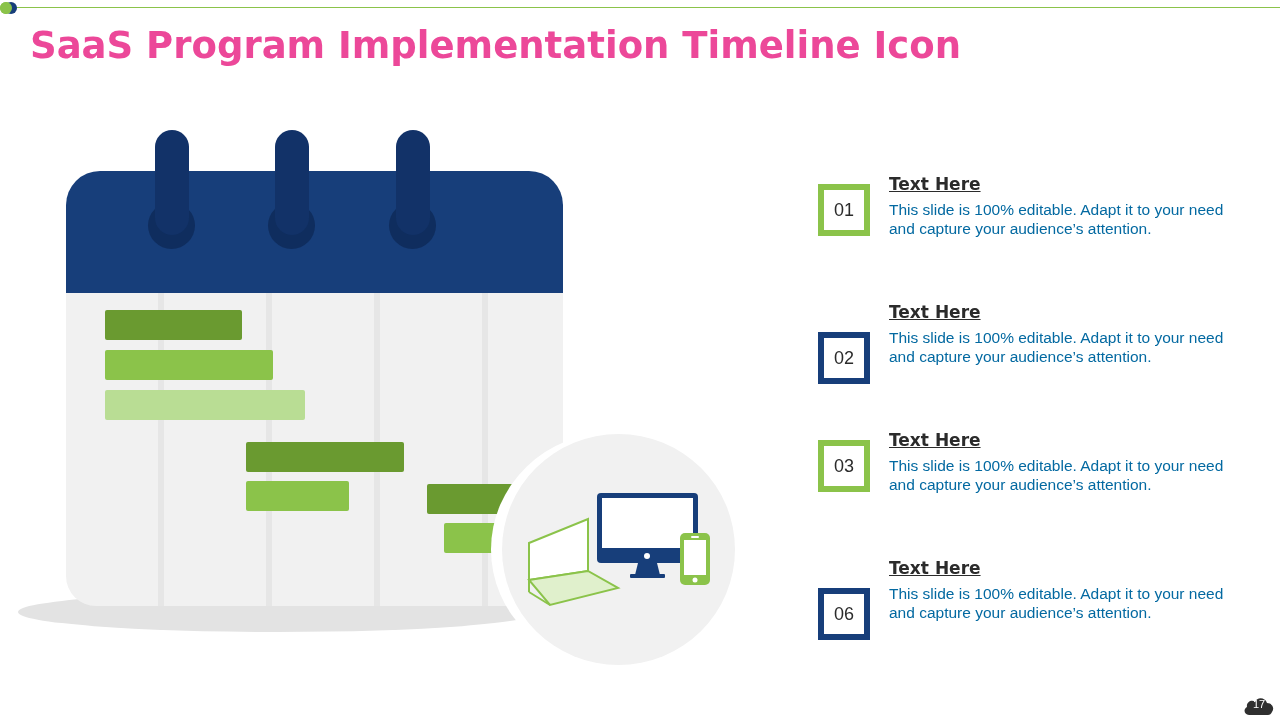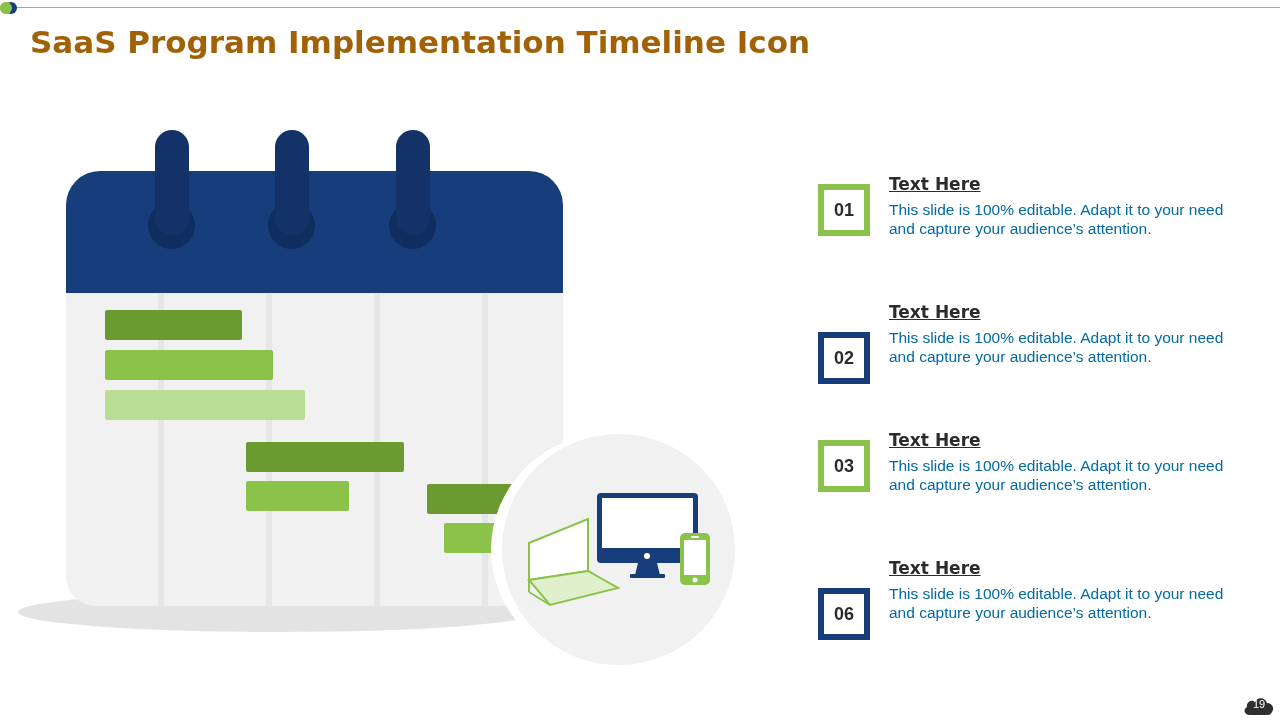--- a/index.html
+++ b/index.html
@@ -1,37 +1,37 @@
 <!DOCTYPE html>
 <html><head>
 <meta charset="utf-8">
 <style>
   html, body { margin:0; padding:0; }
   body { width:1280px; height:720px; position:relative; background:#ffffff; overflow:hidden; font-family:"Liberation Sans", sans-serif; }
   .topline { position:absolute; left:10px; top:7px; width:1270px; height:1px; background:#8bc34a; }
   .dot-blue { position:absolute; left:4px; top:2px; width:12px; height:12px; border-radius:50%; background:#173e7a; }
   .dot-green { position:absolute; left:0px; top:2px; width:12px; height:12px; border-radius:50%; background:#8bc34a; }
-  .title { position:absolute; left:30px; top:24px; font-family:"DejaVu Sans", sans-serif; font-weight:bold; font-size:31px; color:#a16207; letter-spacing:0px; }
+  .title { position:absolute; left:30px; top:24px; font-family:"DejaVu Sans", sans-serif; font-weight:bold; font-size:37px; color:#ec4899; letter-spacing:0px; }
 
   
   .shadow { position:absolute; left:18px; top:592px; width:520px; height:40px; border-radius:50%; background:#e3e3e3; }
   .cal-body { position:absolute; left:66px; top:290px; width:497px; height:316px; background:#f1f1f1; border-radius:0 0 30px 30px; }
   .vline { position:absolute; top:0; width:6px; height:316px; background:#e6e6e6; }
   .cal-head { position:absolute; left:66px; top:171px; width:497px; height:122px; background:#173e7a; border-radius:34px 34px 0 0; }
   .ring-base { position:absolute; width:47px; height:47px; border-radius:50%; background:#0f2d5e; top:202px; }
   .ring-bar { position:absolute; width:34px; height:105px; border-radius:17px; background:#123268; top:130px; }
   .bar { position:absolute; height:30px; border-radius:2px; }
 
   
   .circle-outer { position:absolute; left:491px; top:432px; width:245px; height:235px; border-radius:50%; background:#ffffff; }
   .circle-inner { position:absolute; left:502px; top:434px; width:233px; height:231px; border-radius:50%; background:#f1f1f1; }
 
   
   .item { position:absolute; left:818px; width:420px; height:80px; }
-  .num-box { position:absolute; left:0; top:10px; width:40px; height:40px; border:6px solid #8bc34a; background:#fff; display:flex; align-items:center; justify-content:center; font-weight:bold; font-size:18px; color:#2b2b2b; }
+  .num-box { position:absolute; left:0; top:10px; width:40px; height:40px; border:6px solid #8bc34a; background:#fff; display:flex; align-items:center; justify-content:center; font-weight:normal; font-size:18px; color:#2b2b2b; }
   .num-box.blue { border-color:#173e7a;margin-top:20px; }
   .item-title { position:absolute; left:71px; top:0px; font-family:"DejaVu Sans", sans-serif; font-weight:bold; font-size:17px; color:#2b2b2b;text-decoration:underline; }
   .item-desc { position:absolute; left:71px; top:26px; width:360px; font-size:15.5px; line-height:19px; color:#0369a1; }
 
   .page-badge { position:absolute; left:1243px; top:695px; width:32px; height:22px; }
   .page-num { position:absolute; left:1243px; top:698px; width:32px; text-align:center; font-size:11px; color:#fff; }
 </style>
 </head>
 <body>
 
@@ -111,13 +111,13 @@
 </div>
 <div class="item" style="top:558px">
   <div class="num-box blue">06</div>
   <div class="item-title">Text Here</div>
   <div class="item-desc">This slide is 100% editable. Adapt it to your need and capture your audience’s attention.</div>
 </div>
 
 <svg class="page-badge" viewBox="0 0 32 22">
   <path d="M6,20 C1,20 0,14 4,12 C3,7 9,4 12,7 C14,2 22,2 24,8 C29,8 32,13 29,17 C28,19 27,20 25,20 Z" fill="#2f2f2f"></path>
 </svg>
-<div class="page-num">19</div>
+<div class="page-num">17</div>
 
 </body></html>

